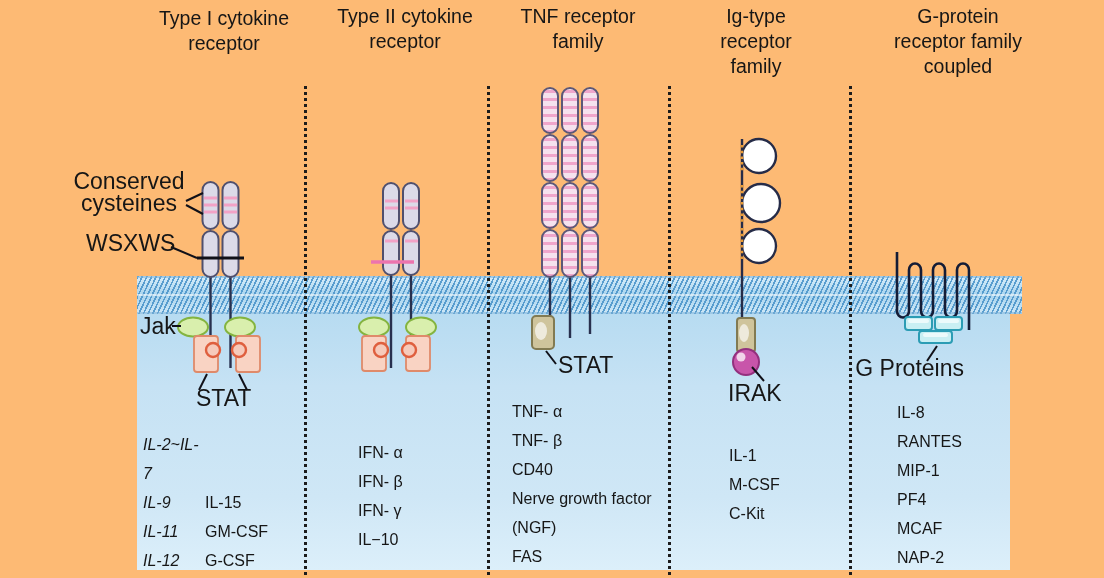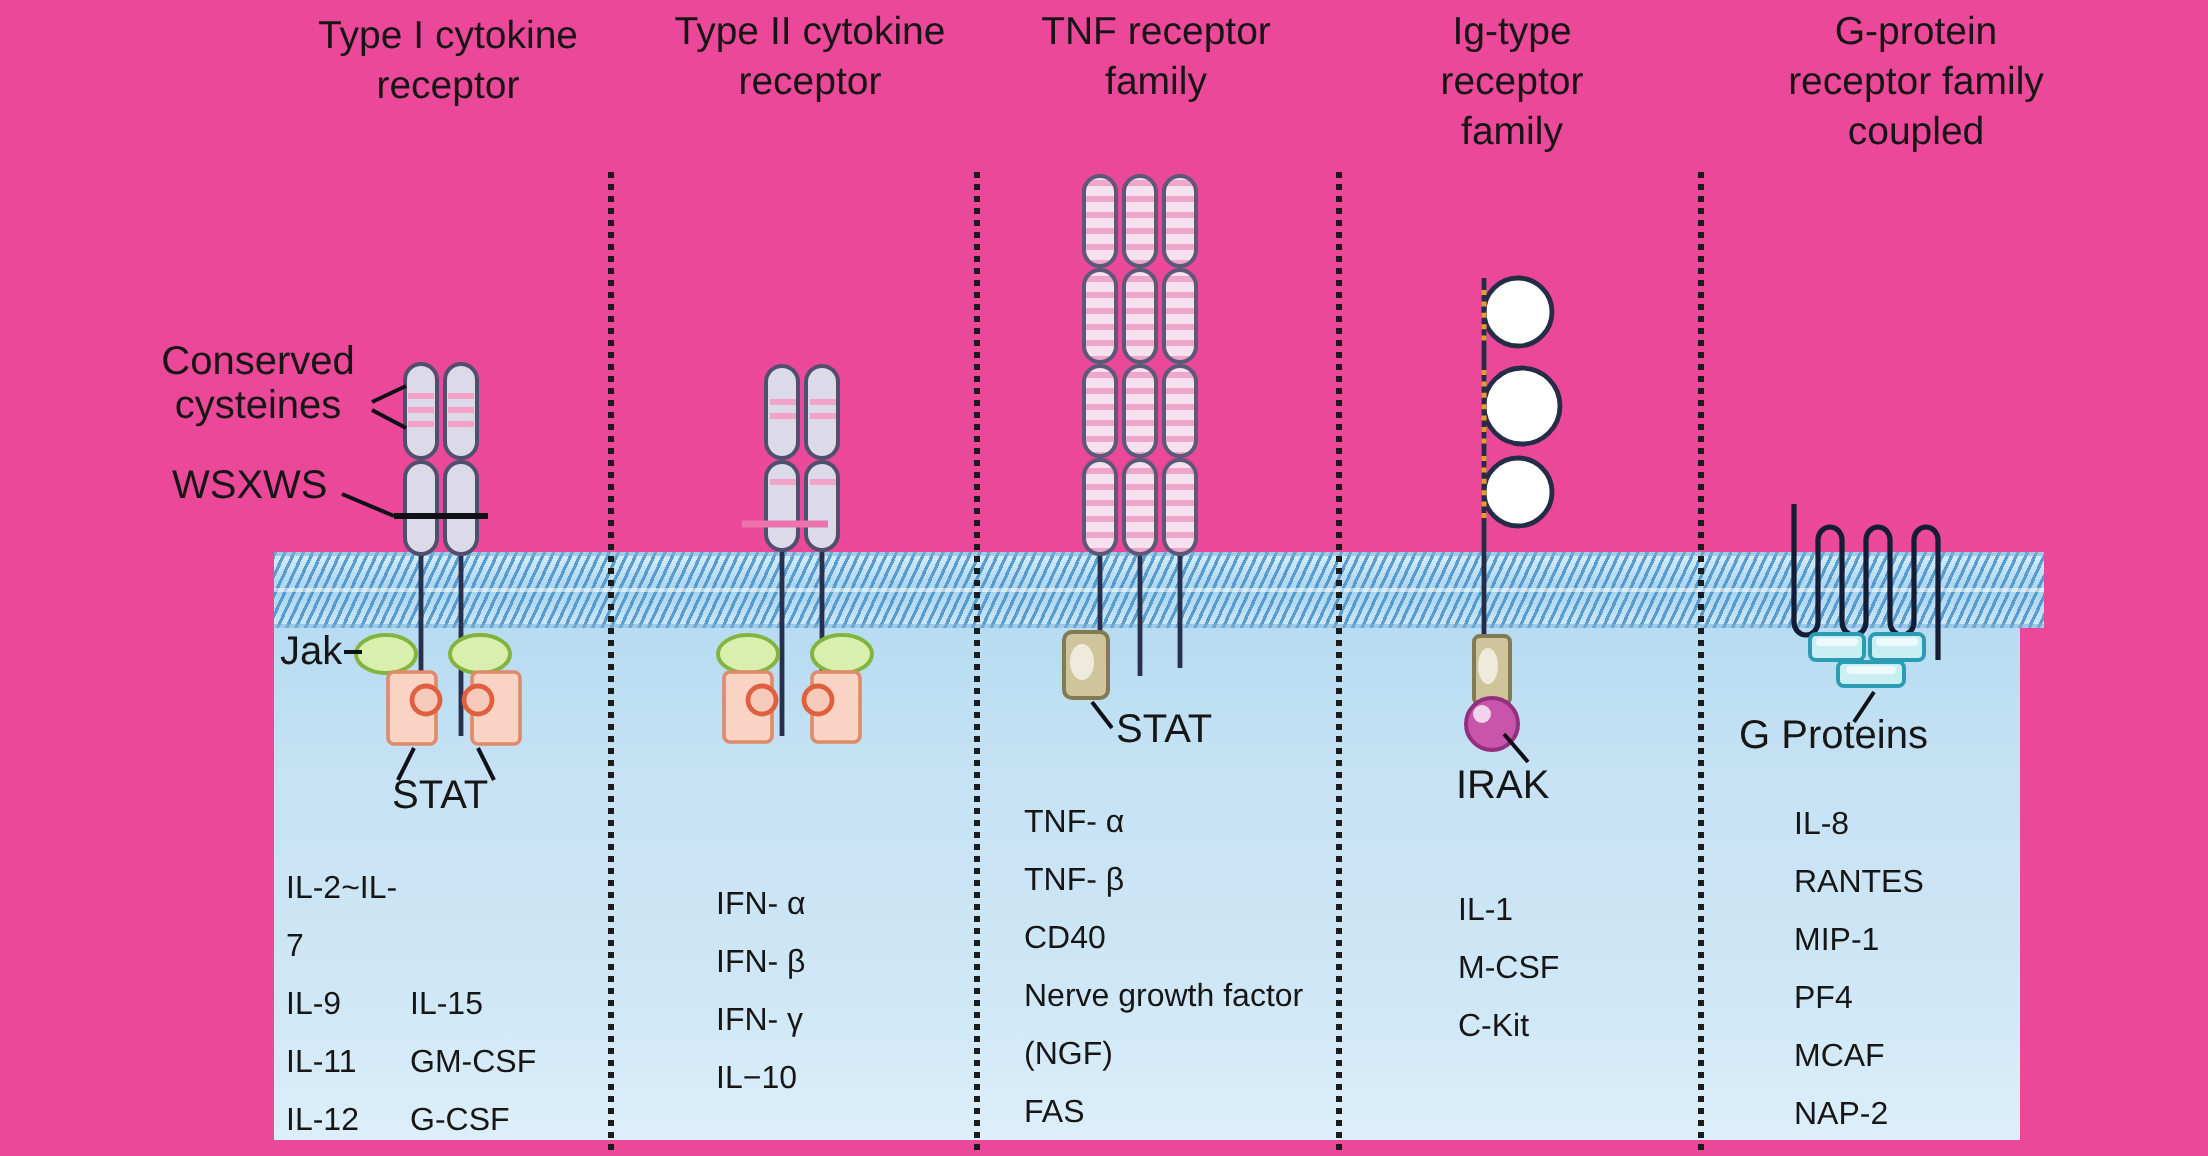--- a/index.html
+++ b/index.html
@@ -1,41 +1,41 @@
 <!DOCTYPE html>
 <html><head>
 <meta charset="utf-8">
 <style>
   html,body{margin:0;padding:0;background:#ffffff;}
-  #canvas{position:relative;width:1104px;height:578px;background:#ec4899;overflow:hidden;
+  #canvas{position:relative;width:1104px;height:578px;background:#fdba74;overflow:hidden;
           font-family:"Liberation Sans","DejaVu Sans",sans-serif;color:#161616;}
 
   
   #cytoplasm{position:absolute;left:137px;top:308px;width:873px;height:262px;
              background:linear-gradient(180deg,#b6dbf1 0%,#c6e2f4 30%,#cfe7f6 72%,#dceffa 100%);}
   #membrane{position:absolute;left:137px;top:276px;width:885px;height:38px;
             background:
               repeating-linear-gradient(115deg,rgba(70,145,200,.85) 0 1.6px,rgba(255,255,255,0) 1.6px 4.2px),
               linear-gradient(180deg,#d9eefa 0,#a9d4ee 50%,#cfe8f7 100%);
             box-shadow:inset 0 2px 0 rgba(120,175,215,.55), inset 0 -2px 0 rgba(120,175,215,.55);}
   #membrane .mid{position:absolute;left:0;top:18px;width:100%;height:2px;background:rgba(255,255,255,.55);}
 
   
   .divider{position:absolute;top:86px;height:489px;width:0;border-left:3px dotted #1c1c1c;}
 
   
   .hdr{position:absolute;text-align:center;font-size:19.5px;line-height:25px;}
 
   
-  .lbl{position:absolute;font-size:20px;line-height:22px;white-space:nowrap;}
+  .lbl{position:absolute;font-size:23px;line-height:22px;white-space:nowrap;}
 
   
   .liglist{position:absolute;font-size:16px;line-height:29px;}
   .ligrow{display:flex;}
-  .ligrow .a{display:inline-block;width:62px;}
+  .ligrow .a{display:inline-block;width:62px;font-style:italic;}
   svg{position:absolute;left:0;top:0;}
   .pill{fill:#dcdae8;stroke:#50506e;stroke-width:2;}
   .stripe{stroke:#f2a2c6;stroke-width:3;}
   .tail{stroke:#28304e;stroke-width:2.4;fill:none;}
   .jak{fill:#d9efad;stroke:#84b440;stroke-width:2;}
   .stat{fill:#f9d3c3;stroke:#df8a6a;stroke-width:1.8;}
   .statc{fill:#f6cabb;stroke:#df5f3e;stroke-width:2.4;}
   .ptr{stroke:#101018;stroke-width:2;fill:none;}
   .tanbox{fill:#cfc49c;stroke:#827a52;stroke-width:2;}
   .gp{fill:#c9eff3;stroke:#2b9cb4;stroke-width:2;}

